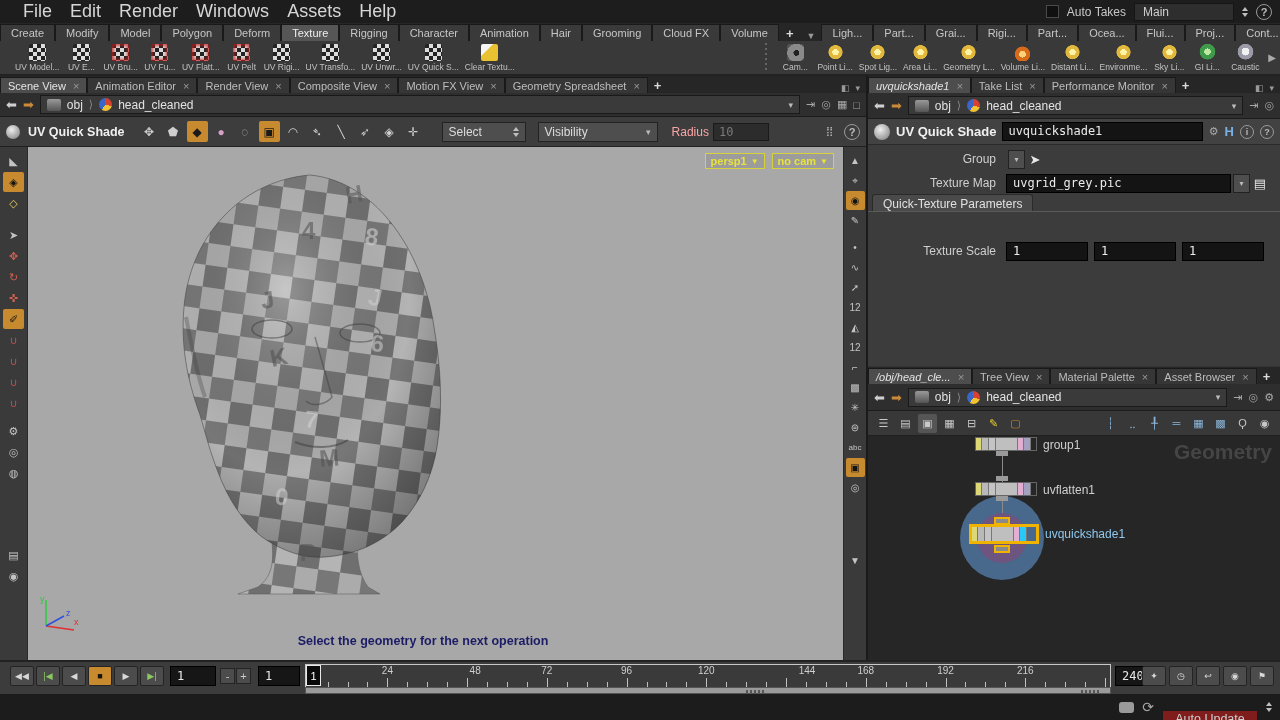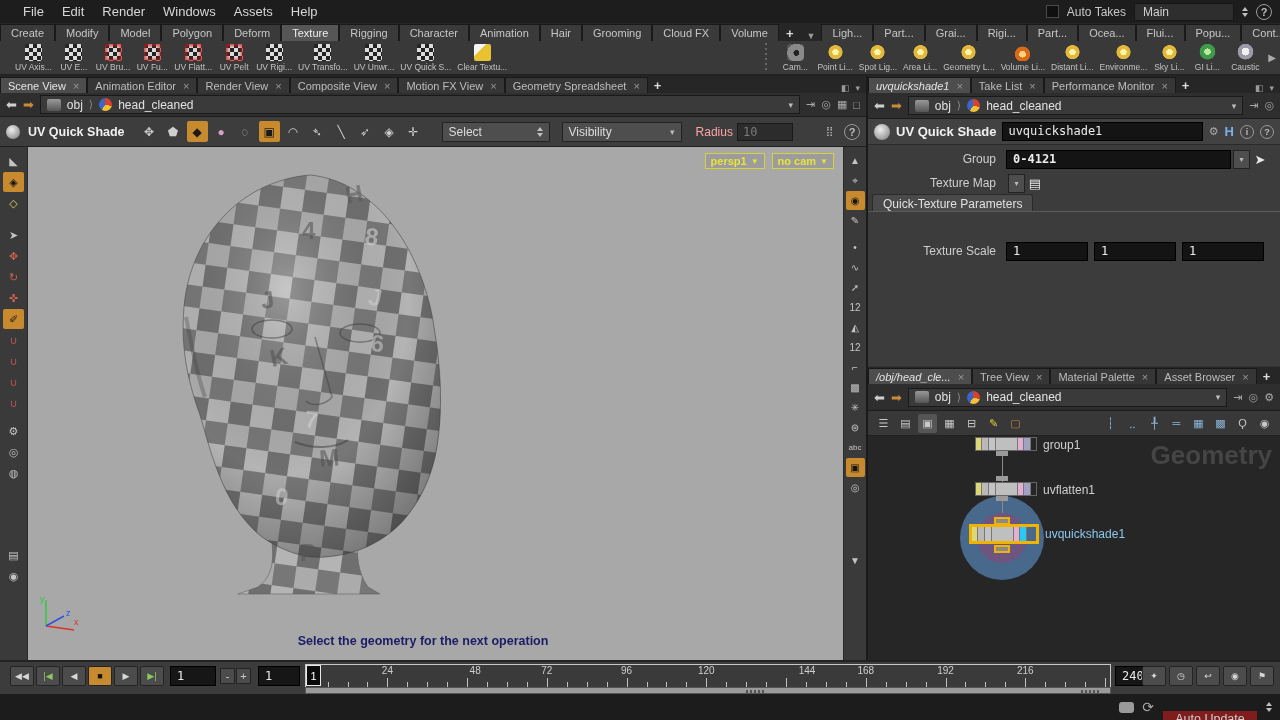--- a/index.html
+++ b/index.html
@@ -3,21 +3,21 @@
 <meta charset="utf-8">
 <style>
   html,body{margin:0;padding:0;background:#111;}
   #app{position:relative;width:1280px;height:720px;overflow:hidden;
        font-family:"Liberation Sans",sans-serif;font-size:12px;color:#c8c8c8;background:#333;}
   #app *{box-sizing:border-box;}
 
   
   .menubar{position:absolute;left:0;top:0;width:1280px;height:23px;background:#1d1d1d;
            display:flex;align-items:center;padding-left:14px;gap:4px;}
-  .menu-item{padding:2px 9px;color:#d6d6d6;font-size:13px;cursor:default;}
+  .menu-item{padding:2px 9px;color:#d6d6d6;font-size:18px;cursor:default;}
   .menubar-right{position:absolute;right:8px;top:0;height:23px;display:flex;align-items:center;gap:8px;}
   .checkbox{width:13px;height:13px;background:#101010;border:1px solid #4a4a4a;}
   .take-box{width:100px;height:18px;background:#2e2e2e;border:1px solid #151515;
             display:flex;align-items:center;padding:0 8px;color:#cfcfcf;}
   .help-circle{width:16px;height:16px;border:1px solid #9a9a9a;border-radius:50%;color:#bbb;
                display:flex;align-items:center;justify-content:center;font-size:11px;font-weight:bold;}
 
   
   .shelf-tabs{position:absolute;left:0;top:23px;width:1280px;height:18px;background:#262626;
               display:flex;align-items:flex-end;}
@@ -124,21 +124,21 @@
   .combo{height:19px;background:#5c5c5c;border:1px solid #2a2a2a;display:flex;align-items:center;gap:8px;
          color:#eee;padding:0 4px 0 10px;}
 
   
   .network-pane{position:absolute;left:868px;top:367px;width:412px;height:293px;background:#303030;}
   .net-toolbar{position:absolute;left:0;top:44px;width:412px;height:25px;background:#383838;
                border-bottom:1px solid #202020;display:flex;align-items:center;gap:3px;padding:0 6px;}
   .nt-icon{width:19px;height:19px;display:flex;align-items:center;justify-content:center;color:#c8c8c8;font-size:11px;border-radius:2px;}
   .nt-icon.sel{background:#555;}
   .net-canvas{position:absolute;left:0;top:69px;width:412px;height:224px;background:#262626;overflow:hidden;}
-  .watermark{position:absolute;right:8px;top:4px;font-size:26px;font-weight:bold;color:#454545;}
+  .watermark{position:absolute;right:8px;top:4px;font-size:21px;font-weight:bold;color:#454545;}
   .wire{position:absolute;width:1px;background:#8a8a8a;z-index:1;}
   .stub{position:absolute;width:12px;height:5px;background:#9a9a9a;z-index:2;}
   .stub.sel{border:2px solid #f0b400;width:16px;height:8px;background:#8a8a8a;}
   .halo-blue{position:absolute;border-radius:50%;background:#48688c;z-index:0;}
   .halo-purple{position:absolute;border-radius:50%;background:#6d5580;z-index:1;}
   .nnode{position:absolute;height:14px;display:flex;border:1px solid #666;z-index:3;}
   .nnode.sel{border:3px solid #f0b400;height:20px;}
   .nflag{height:100%;}
   .nlabel{position:absolute;font-size:12px;color:#cfcfcf;white-space:nowrap;z-index:3;}
   .nlabel.sel{color:#8ec8ee;}
@@ -222,31 +222,31 @@
     <div style="flex:1"></div>
     <span class="shelf-ddn">▼</span>
     <div id="shelf-tabs-right" style="display:flex">
         <div class="shelf-tab">Ligh...</div>
         <div class="shelf-tab">Part...</div>
         <div class="shelf-tab">Grai...</div>
         <div class="shelf-tab">Rigi...</div>
         <div class="shelf-tab">Part...</div>
         <div class="shelf-tab">Ocea...</div>
         <div class="shelf-tab">Flui...</div>
-        <div class="shelf-tab">Popu...</div>
+        <div class="shelf-tab">Proj...</div>
         <div class="shelf-tab">Cont...</div>
       </div>
 
   </div>
 
   <div class="shelf-tools">
     <div id="tools-left" style="display:flex">
         <div class="tool">
           <div class="tool-icon icon-checker"></div>
-          <div class="tool-label">UV Axis...</div>
+          <div class="tool-label">UV Model...</div>
         </div>
         <div class="tool">
           <div class="tool-icon icon-checker"></div>
           <div class="tool-label">UV E...</div>
         </div>
         <div class="tool">
           <div class="tool-icon icon-checker-red"></div>
           <div class="tool-label">UV Bru...</div>
         </div>
         <div class="tool">
@@ -392,21 +392,21 @@
         <div class="vt-icon" style="color: rgb(216, 160, 200);">●</div>
         <div class="vt-icon">◌</div>
         <div class="vt-icon hl">▣</div>
         <div class="vt-icon">◠</div>
         <div class="vt-icon">➴</div>
         <div class="vt-icon">╲</div>
         <div class="vt-icon">➶</div>
         <div class="vt-icon">◈</div>
         <div class="vt-icon">✛</div>
       </div>
-    <div class="dropdown" style="width:108px;margin-left:14px">
+    <div class="dropdown" style="width:84px;margin-left:14px">
       <span>Select</span>
       <span class="spin" style="margin-left:auto">
           <i class="up"></i>
           <i class="dn"></i>
         </span>
     </div>
     <div class="dropdown" style="width:120px;margin-left:8px">
       <span>Visibility</span>
       <span class="ddn" style="margin-left:auto">▾</span>
     </div>
@@ -566,26 +566,26 @@
       <span class="ph-icon"></span>
       <span class="ph-title">UV Quick Shade</span>
       <span class="ph-field">uvquickshade1</span>
       <span class="mini-icon">⚙</span>
       <span class="ph-h">H</span>
       <span class="help-circle" style="width:14px;height:14px;font-size:9px">i</span>
       <span class="help-circle" style="width:14px;height:14px;font-size:9px">?</span>
     </div>
     <div class="param-row" style="top:72px">
       <span class="p-label">Group</span>
-      <span class="p-field" style="width:225px;font-weight:bold">0-4121</span>
       <span class="p-dd">▾</span>
       <span class="p-tail">➤</span>
     </div>
     <div class="param-row" style="top:96px">
       <span class="p-label">Texture Map</span>
+      <span class="p-field" style="width:225px">uvgrid_grey.pic</span>
       <span class="p-dd">▾</span>
       <span class="p-tail">▤</span>
     </div>
     <div class="section-tab">Quick-Texture Parameters</div>
     <div class="section-line"></div>
     <div class="param-row" style="top:164px">
       <span class="p-label">Texture Scale</span>
       <span class="p-field" style="width:82px">1</span>
       <span class="p-field" style="width:82px;margin-left:6px">1</span>
       <span class="p-field" style="width:82px;margin-left:6px">1</span>

